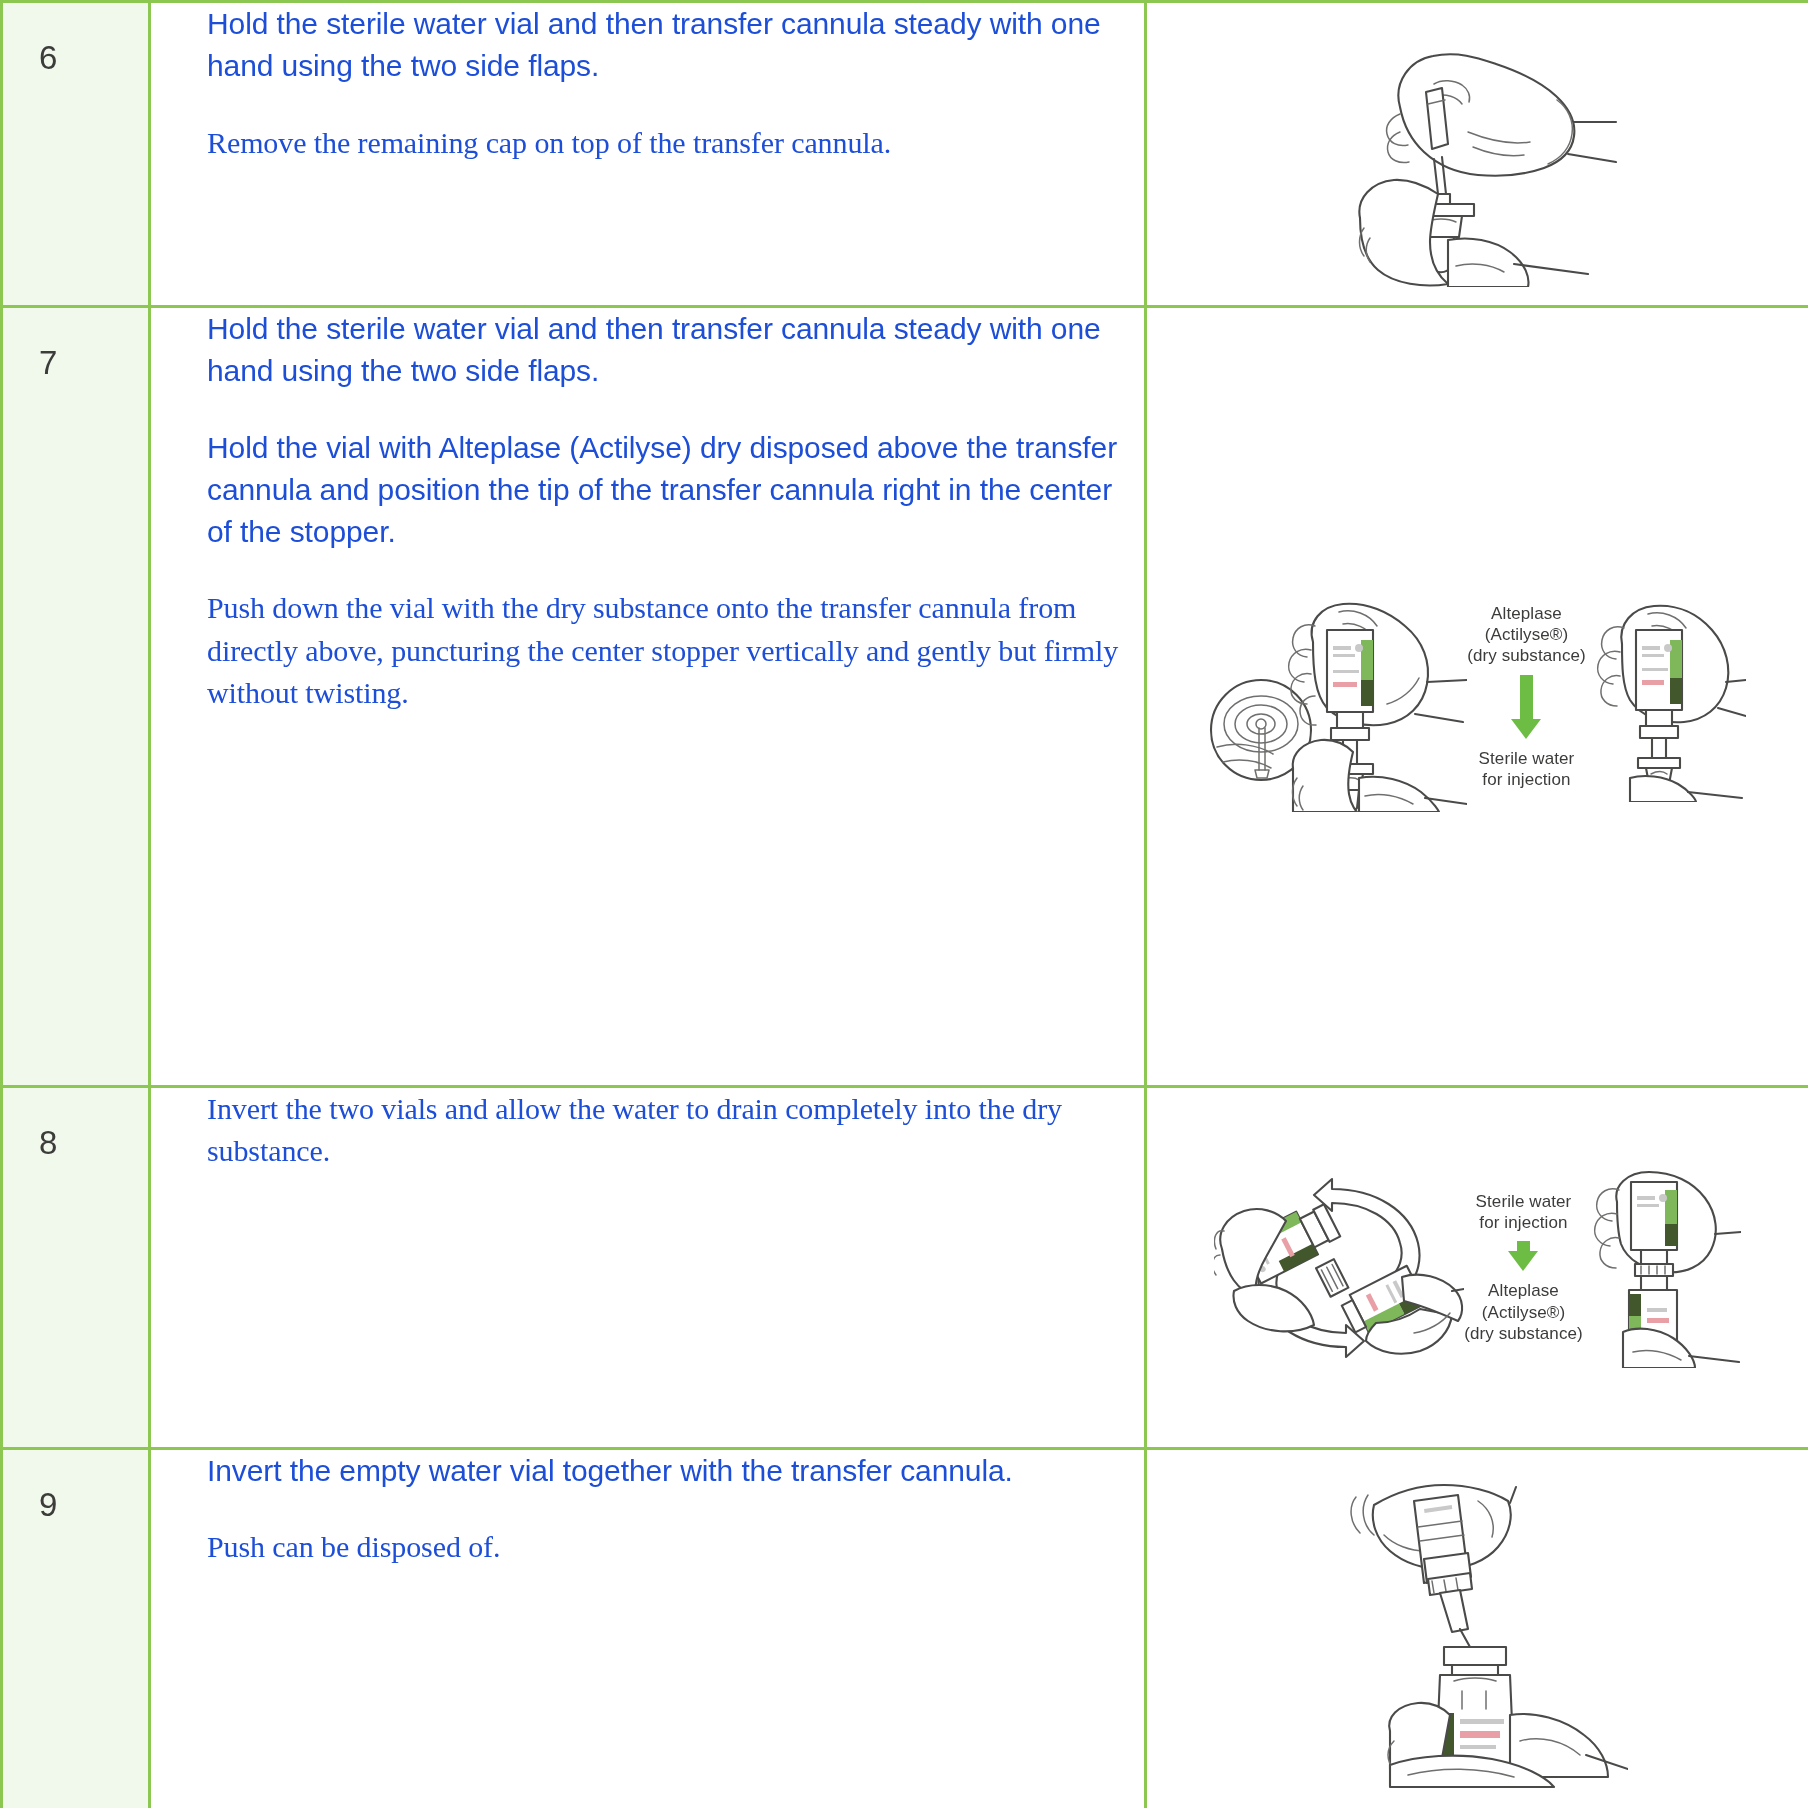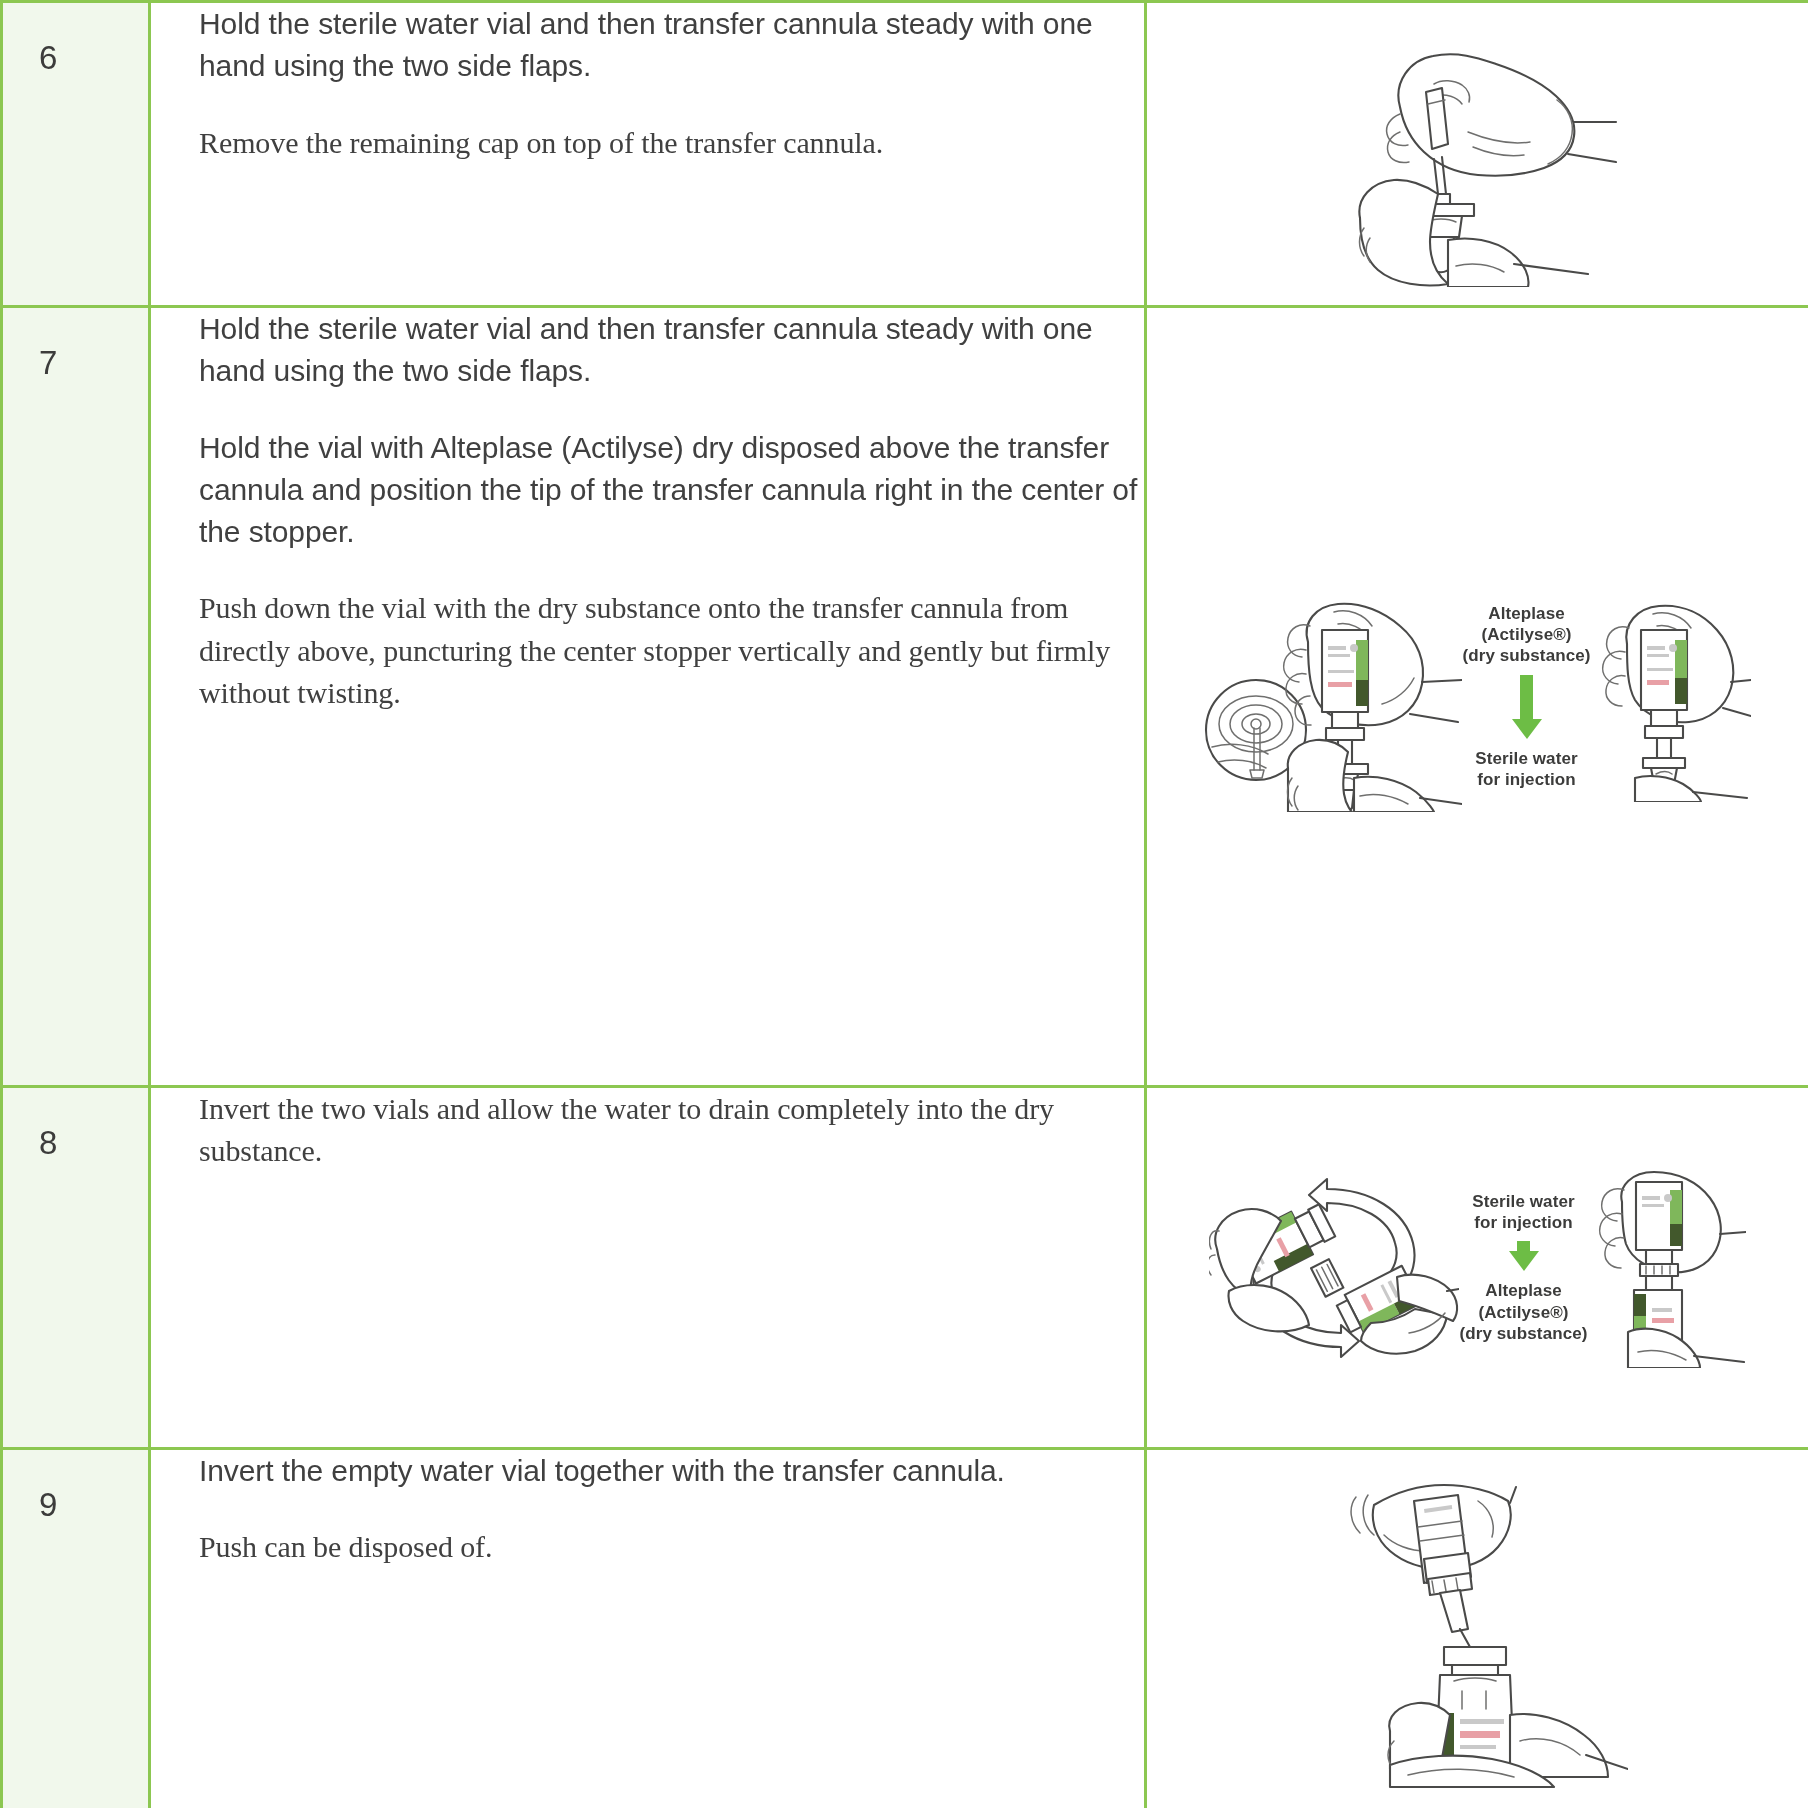--- a/index.html
+++ b/index.html
@@ -46,22 +46,22 @@
   }
 
   
   .text-cell {
     background: #ffffff;
     padding: 30px 34px 30px 48px;
   }
   .para {
     font-size: 30px;
     line-height: 1.41;
-    color: #404040;
-    margin: 0 0 34px 8px;
+    color: #1d4ed8;
+    margin: 0 0 34px 16px;
     letter-spacing: -0.1px;
     padding-left: 40px;
   }
   .para:last-child { margin-bottom: 0; font-family: Liberation Serif, serif; }
 
   
   .image-cell {
     background: #ffffff;
     position: relative;
   }
@@ -102,21 +102,20 @@
   .art .lbl-dgreen { fill: #42582c; }
   .art .lbl-pink   { fill: #e8a0a6; }
   .art .lbl-grey   { fill: #c9c9c9; }
 
   .callout {
     font-size: 17px;
     line-height: 1.25;
     text-align: center;
     color: #3c3c3b;
     letter-spacing: 0.1px;
-    font-weight: bold;
   }
   .callout-group {
     display: flex;
     flex-direction: column;
     align-items: center;
     justify-content: center;
   }
   .arrow-down-green {
     width: 0; height: 0;
     margin: 9px 0;

